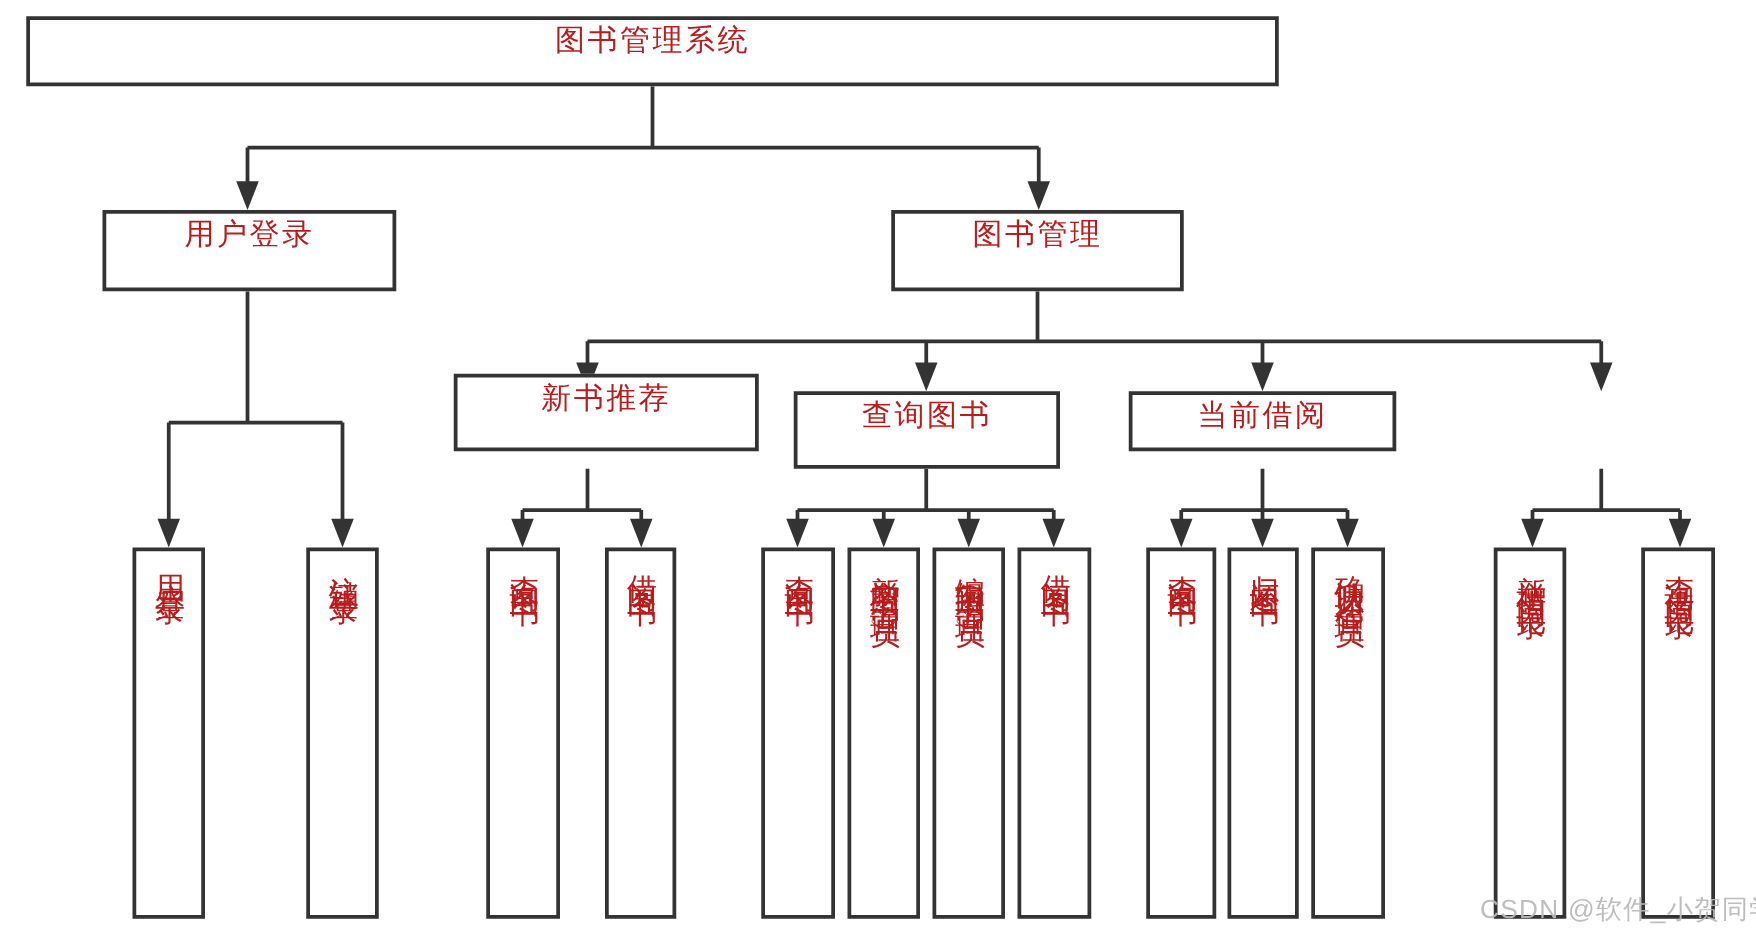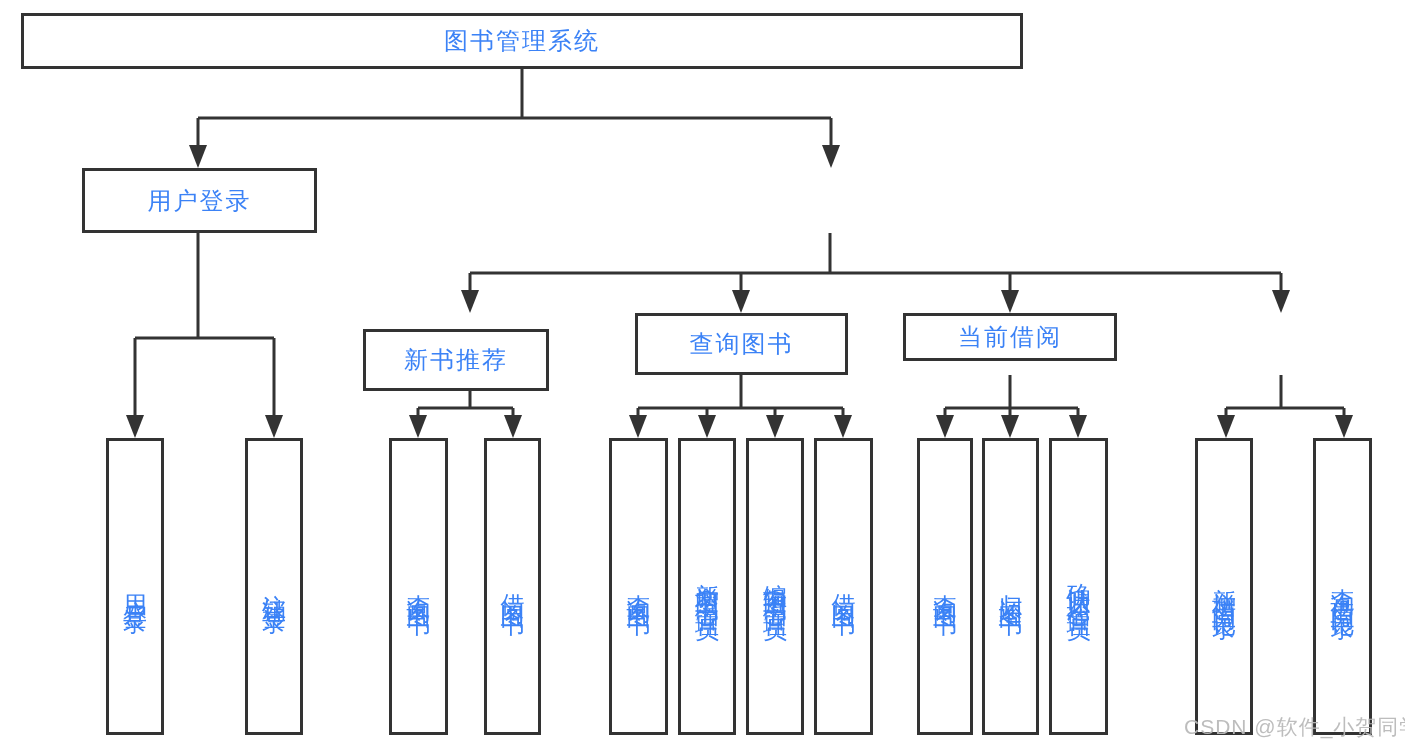--- a/index.html
+++ b/index.html
@@ -16,23 +16,22 @@
     left: 0; top: 0;
     width: 1405px; height: 747px;
     z-index: 1;
   }
   .box {
     position: absolute;
     box-sizing: border-box;
     border: 3px solid #333333;
     background: #ffffff;
     display: flex;
-    align-items: center;
     justify-content: center;
-    color: #3b82f6;
+    color: #b91c1c;
     z-index: 2;
   }
   .box.h span {
     font-size: 24px;
     letter-spacing: 2px;
     white-space: nowrap;
   }
   .box.leaf span {
     writing-mode: vertical-rl;
     font-size: 24px;
@@ -100,22 +99,25 @@
     </g>
   </svg>
 
   <div class="box h" style="left:21px; top:13px; width:1002px; height:56px">
     <span>图书管理系统</span>
   </div>
 
   <div class="box h" style="left:82px; top:168px; width:235px; height:65px">
     <span>用户登录</span>
   </div>
+  <div class="box h" style="left:713px; top:168px; width:234px; height:65px">
+    <span>图书管理</span>
+  </div>
 
-  <div class="box h" style="left:363px; top:329px; width:186px; height:62px">
+  <div class="box h" style="left:363px; top:299px; width:244px; height:62px">
     <span>新书推荐</span>
   </div>
   <div class="box h" style="left:635px; top:313px; width:213px; height:62px">
     <span>查询图书</span>
   </div>
   <div class="box h" style="left:903px; top:313px; width:214px; height:48px">
     <span>当前借阅</span>
   </div>
 
   <div class="box leaf" style="left:106px; top:438px; width:58px; height:297px">

